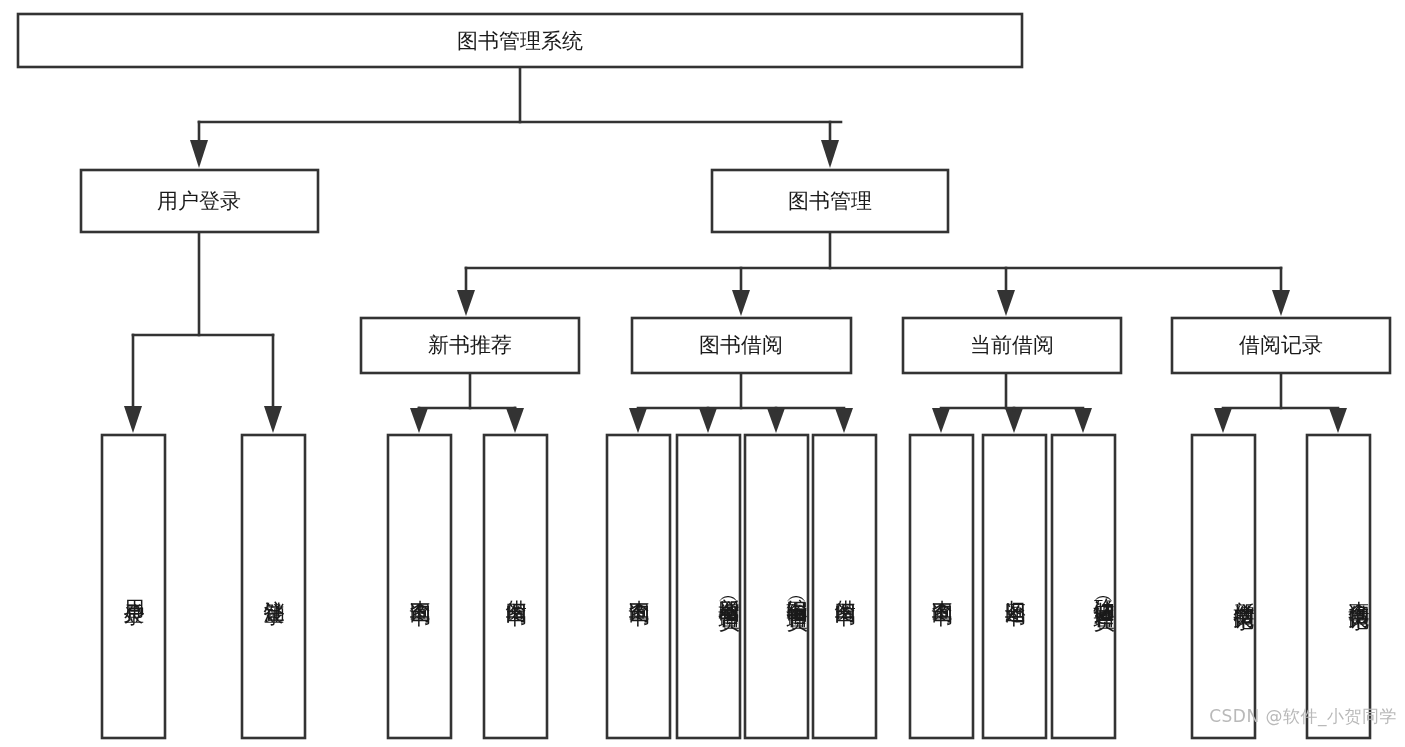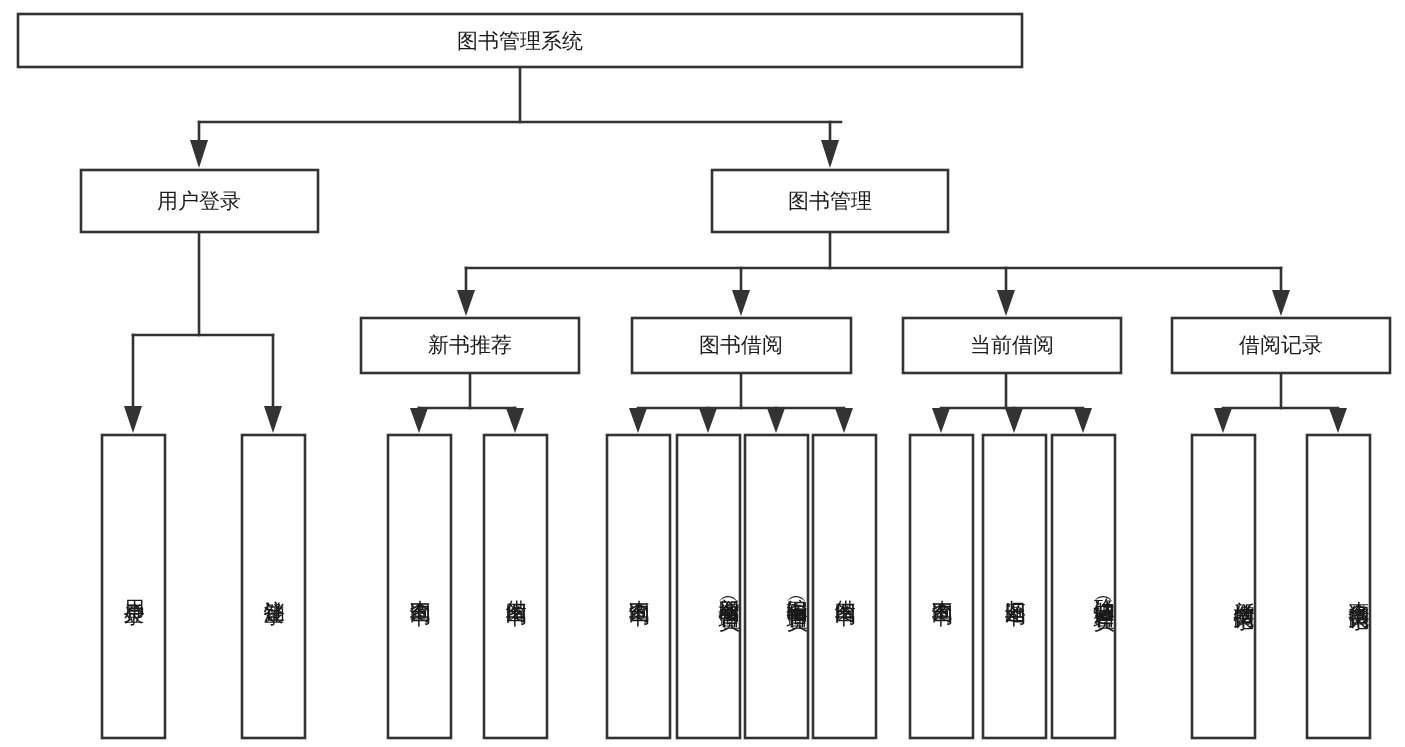--- a/index.html
+++ b/index.html
@@ -209,14 +209,15 @@
       <div class="leaf-label" style="left: 677px; top: 435px; width: 63px; height: 303px; display: flex; align-items: flex-start; justify-content: center; padding-top: 6px; box-sizing: border-box;">新增图书（管理员）</div>
       <div class="leaf-label" style="left: 745px; top: 435px; width: 63px; height: 303px; display: flex; align-items: flex-start; justify-content: center; padding-top: 6px; box-sizing: border-box;">编辑图书（管理员）</div>
       <div class="leaf-label" style="left: 813px; top: 435px; width: 63px; height: 303px; display: flex; align-items: center; justify-content: center; padding-top: 0px; box-sizing: border-box;">借阅图书</div>
       <div class="leaf-label" style="left: 910px; top: 435px; width: 63px; height: 303px; display: flex; align-items: center; justify-content: center; padding-top: 0px; box-sizing: border-box;">查询图书</div>
       <div class="leaf-label" style="left: 983px; top: 435px; width: 63px; height: 303px; display: flex; align-items: center; justify-content: center; padding-top: 0px; box-sizing: border-box;">归还图书</div>
       <div class="leaf-label" style="left: 1052px; top: 435px; width: 63px; height: 303px; display: flex; align-items: flex-start; justify-content: center; padding-top: 6px; box-sizing: border-box;">确认归还（管理员）</div>
       <div class="leaf-label" style="left: 1192px; top: 435px; width: 63px; height: 303px; display: flex; align-items: flex-start; justify-content: center; padding-top: 6px; box-sizing: border-box;">新增借阅记录</div>
       <div class="leaf-label" style="left: 1307px; top: 435px; width: 63px; height: 303px; display: flex; align-items: flex-start; justify-content: center; padding-top: 6px; box-sizing: border-box;">查询借阅记录</div>
     </div>
 
+  <div class="watermark">CSDN @软件_小贺同学</div>
 
 </div>
 
 </body></html>

